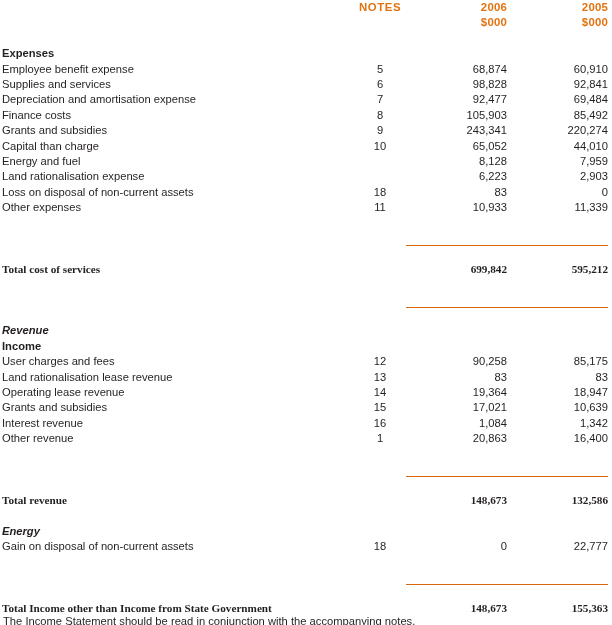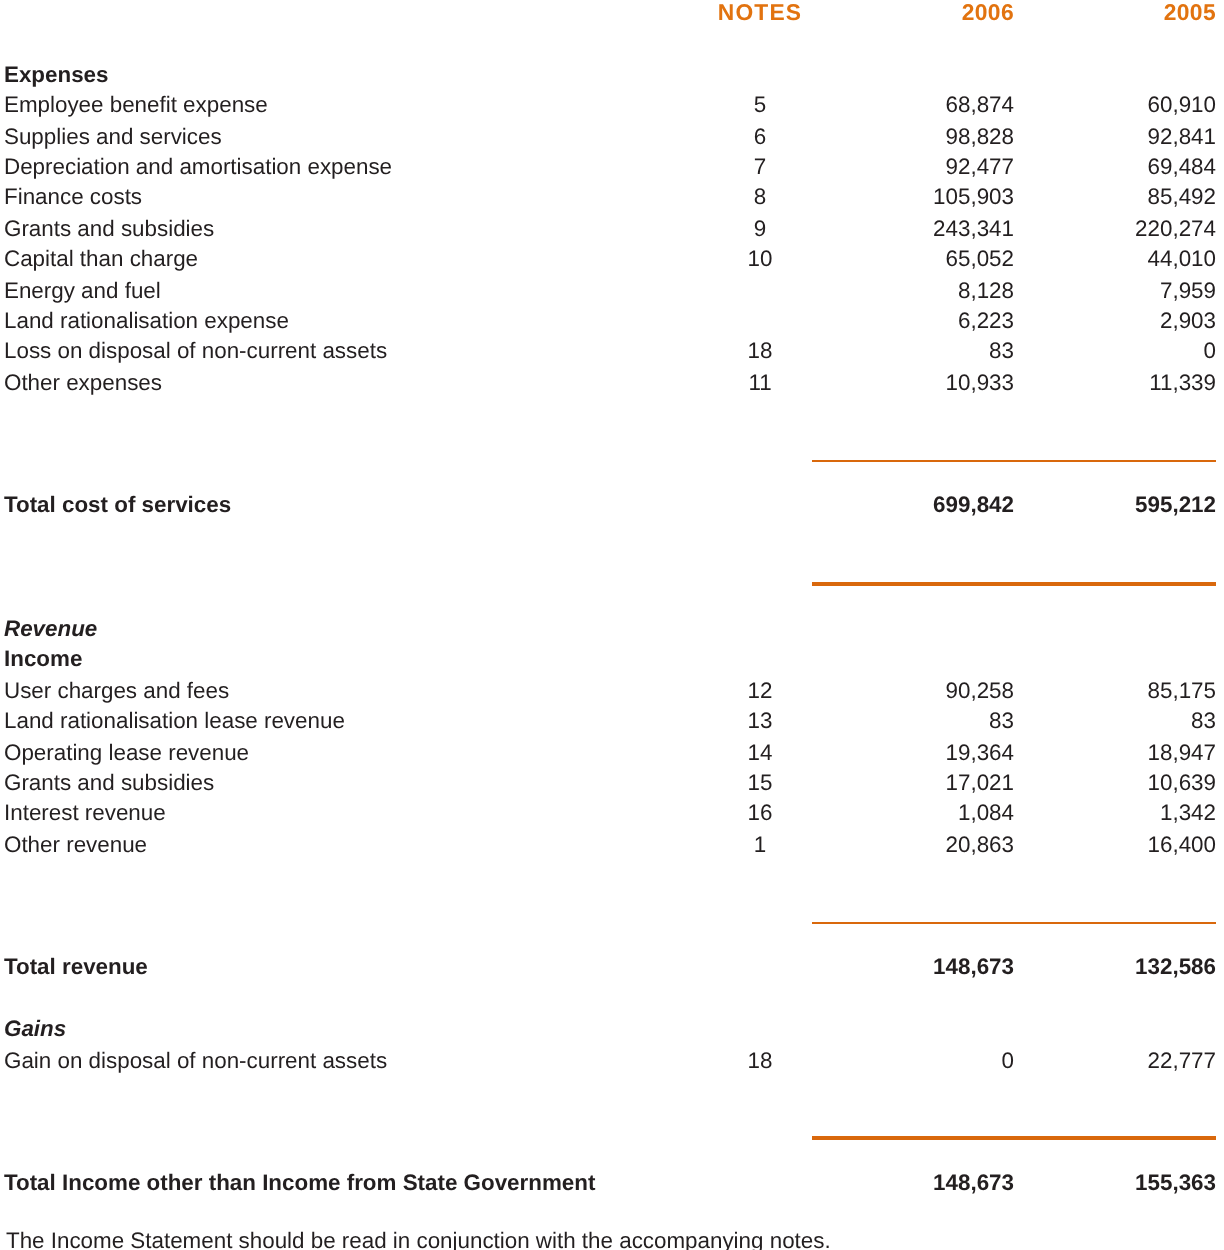--- a/index.html
+++ b/index.html
@@ -56,21 +56,21 @@
     letter-spacing: 0.2px;
     line-height: 16px;
     height: 16px;
   }
   .hdr .notes { letter-spacing: 0.6px; }
 
   
   .major   { font-weight: bold; letter-spacing: 0.25px; }
   .sub     { font-weight: bold; }
   .subital { font-weight: bold; font-style: italic; }
-  .total   { font-weight: bold; }
+  .total   { font-weight: bold; font-family: Liberation Serif, serif; }
   .plain   { font-weight: normal; }
 
   
   .ruleband {
     height: 0;
     line-height: 0;
     font-size: 0;
   }
   .rule-cell {
     padding: 0;
@@ -109,20 +109,26 @@
         <col class="c-y2">
     </colgroup>
     <tbody>
 
       <tr class="hdr">
         <td class="lbl"></td>
         <td class="notes">NOTES</td>
         <td class="num">2006</td>
         <td class="num">2005</td>
       </tr>
+      <tr class="hdr">
+        <td class="lbl"></td>
+        <td class="notes"></td>
+        <td class="num">$000</td>
+        <td class="num">$000</td>
+      </tr>
 
       <tr class="sp-3">
           <td colspan="4"></td>
         </tr>
 
       <tr>
         <td class="lbl sub">Expenses</td>
         <td class="notes"></td>
           <td class="num"></td>
           <td class="num"></td>
@@ -294,21 +300,21 @@
         <td class="notes"></td>
         <td class="num total">148,673</td>
         <td class="num total">132,586</td>
       </tr>
 
       <tr class="sp-6">
           <td colspan="4"></td>
         </tr>
 
       <tr>
-        <td class="lbl subital">Gains</td>
+        <td class="lbl subital">Energy</td>
         <td class="notes"></td>
           <td class="num"></td>
           <td class="num"></td>
       </tr>
       <tr>
         <td class="lbl plain">Gain on disposal of non-current assets</td>
         <td class="notes">18</td>
         <td class="num">0</td>
         <td class="num">22,777</td>
       </tr>

